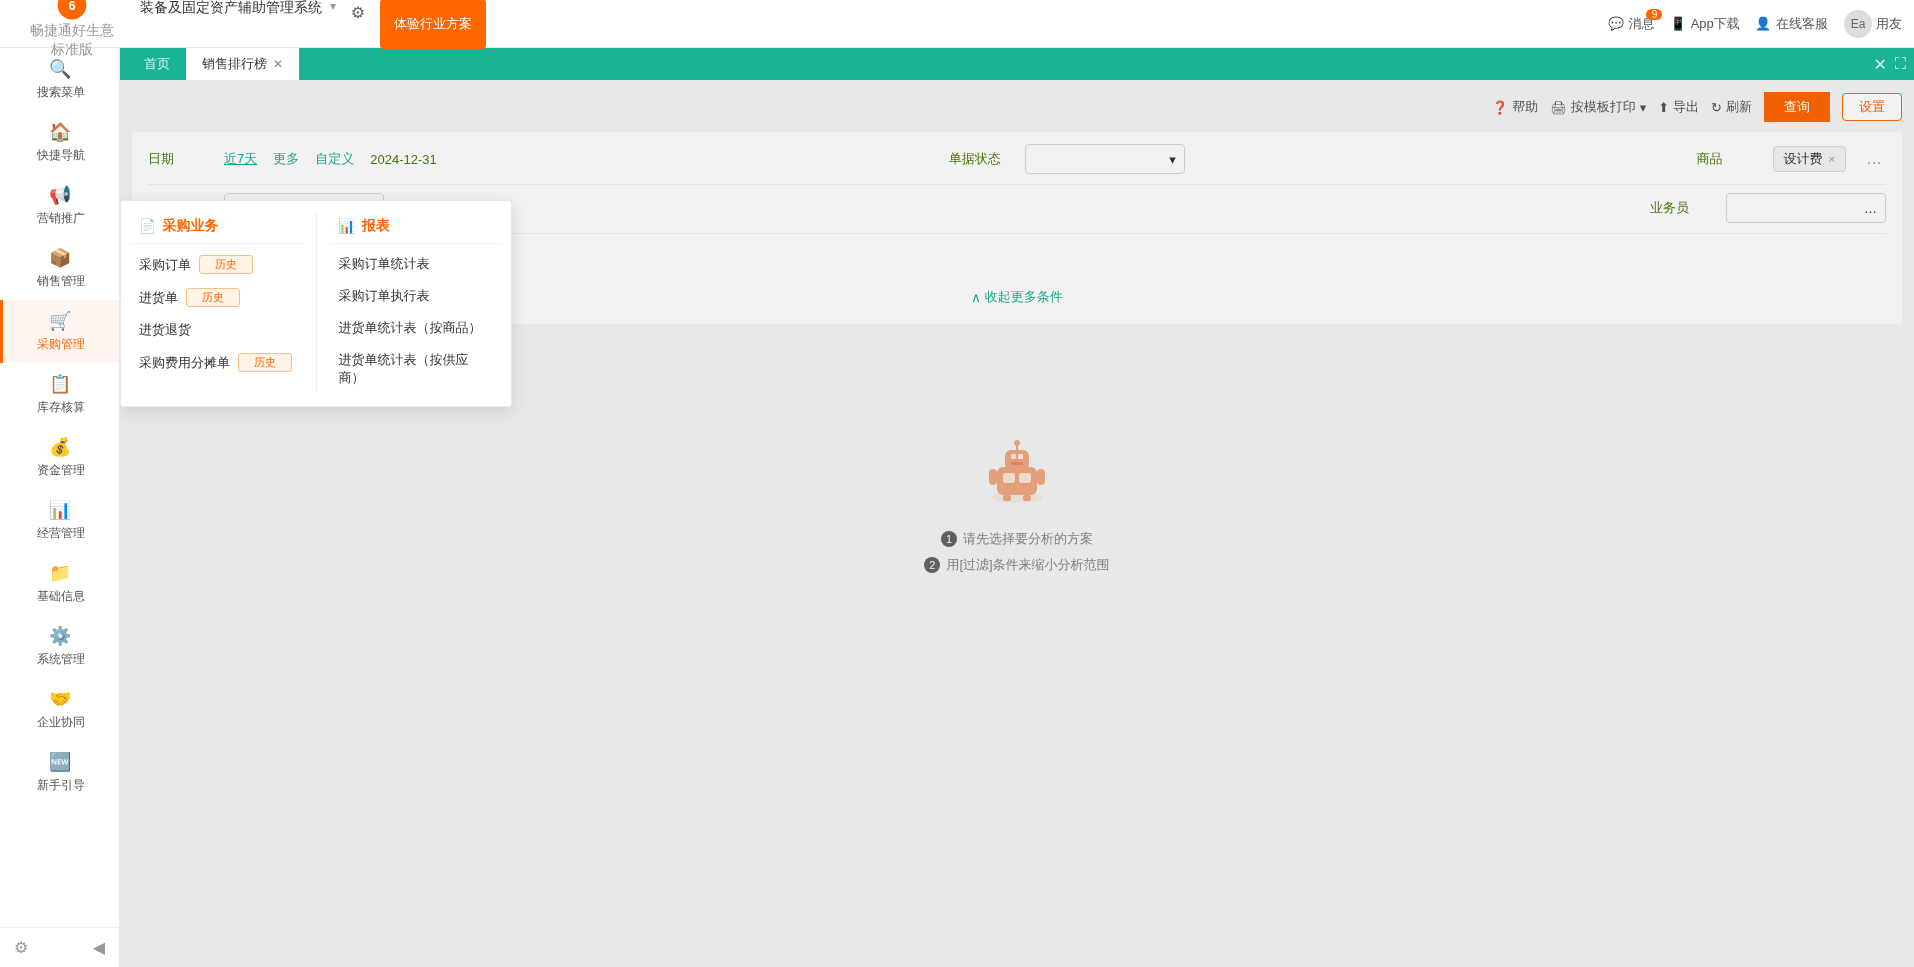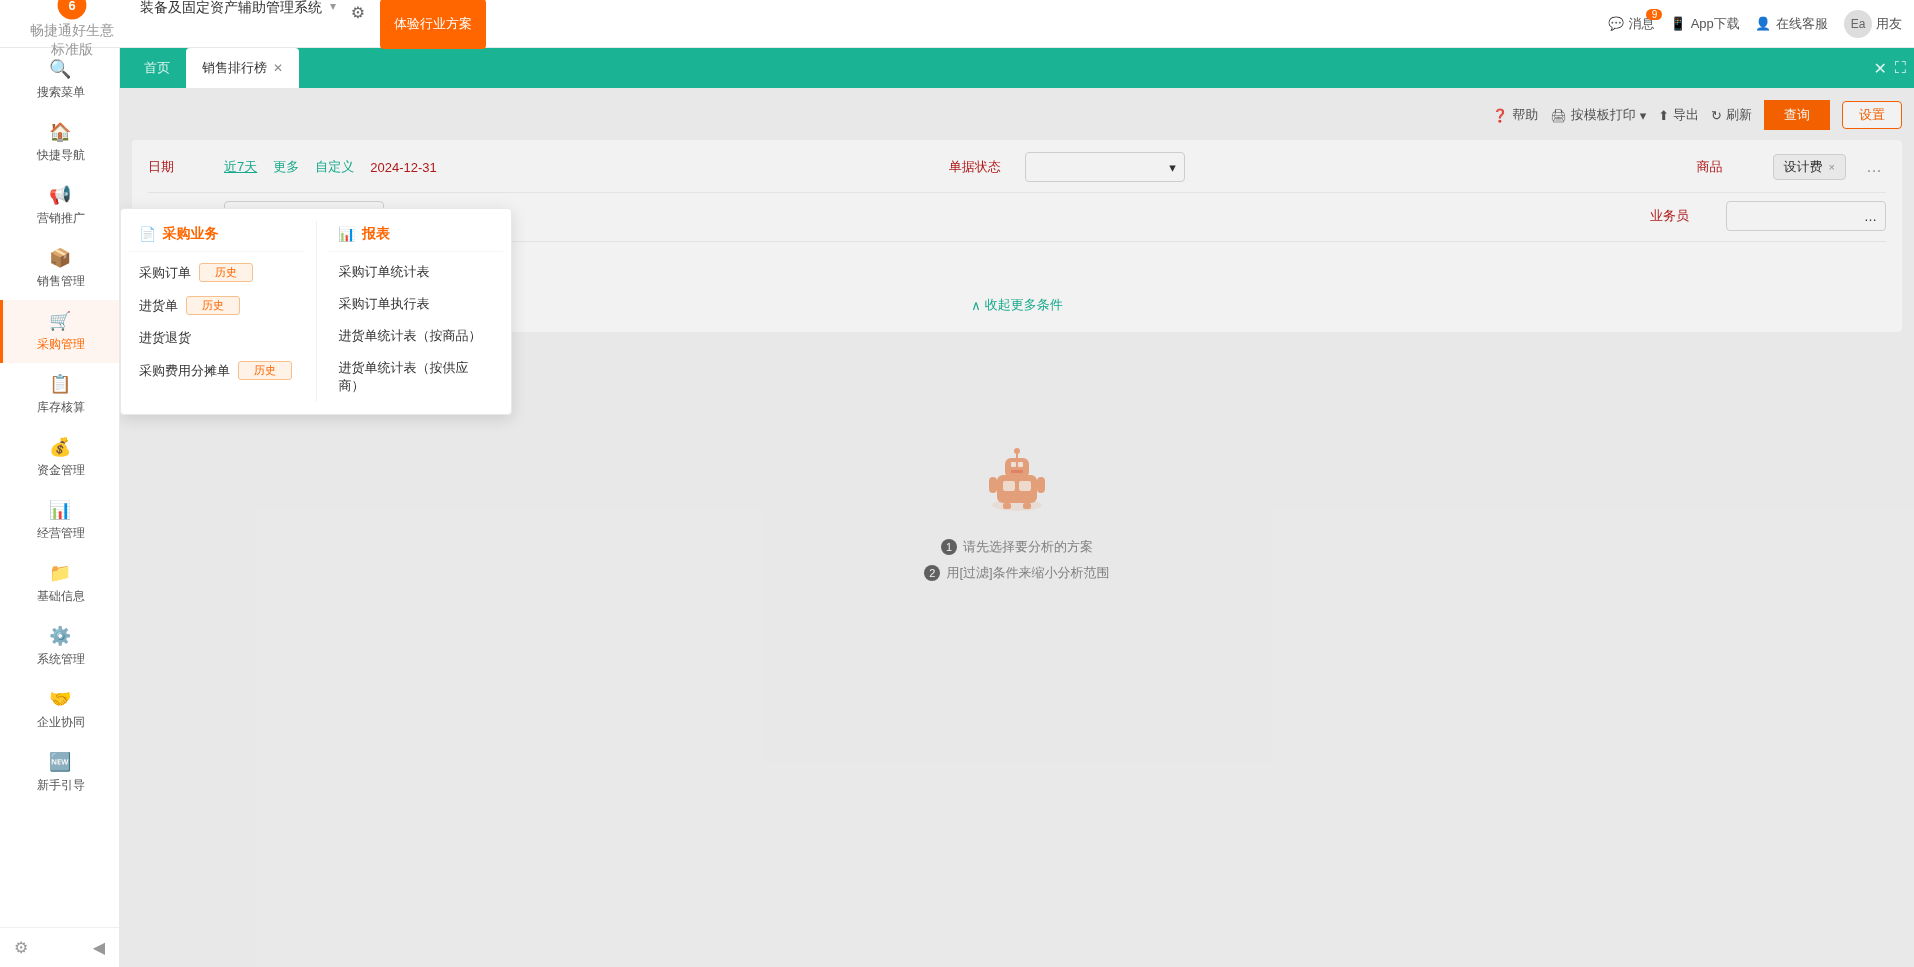--- a/index.html
+++ b/index.html
@@ -165,21 +165,21 @@
       display: flex;
       flex-direction: column;
       overflow: hidden;
     }
 
     
     .tab-bar {
       background: #1ab394;
       display: flex;
       align-items: center;
-      height: 40px;
+      height: 32px;
       padding: 0 8px;
     }
     .tab-item {
       height: 40px;
       display: flex;
       align-items: center;
       padding: 0 16px;
       font-size: 13px;
       cursor: pointer;
       color: rgba(255,255,255,0.85);
@@ -226,21 +226,21 @@
     .filter-row {
       display: flex;
       align-items: center;
       gap: 16px;
       margin-bottom: 10px;
       flex-wrap: wrap;
     }
     .filter-row:last-child { margin-bottom: 0; }
     .filter-label {
       font-size: 13px;
-      color: #b91c1c;
+      color: #4d7c0f;
       white-space: nowrap;
       min-width: 60px;
     }
     .filter-tag {
       display: inline-flex;
       align-items: center;
       background: #f5f5f5;
       border: 1px solid #d9d9d9;
       border-radius: 4px;
       padding: 3px 10px;

